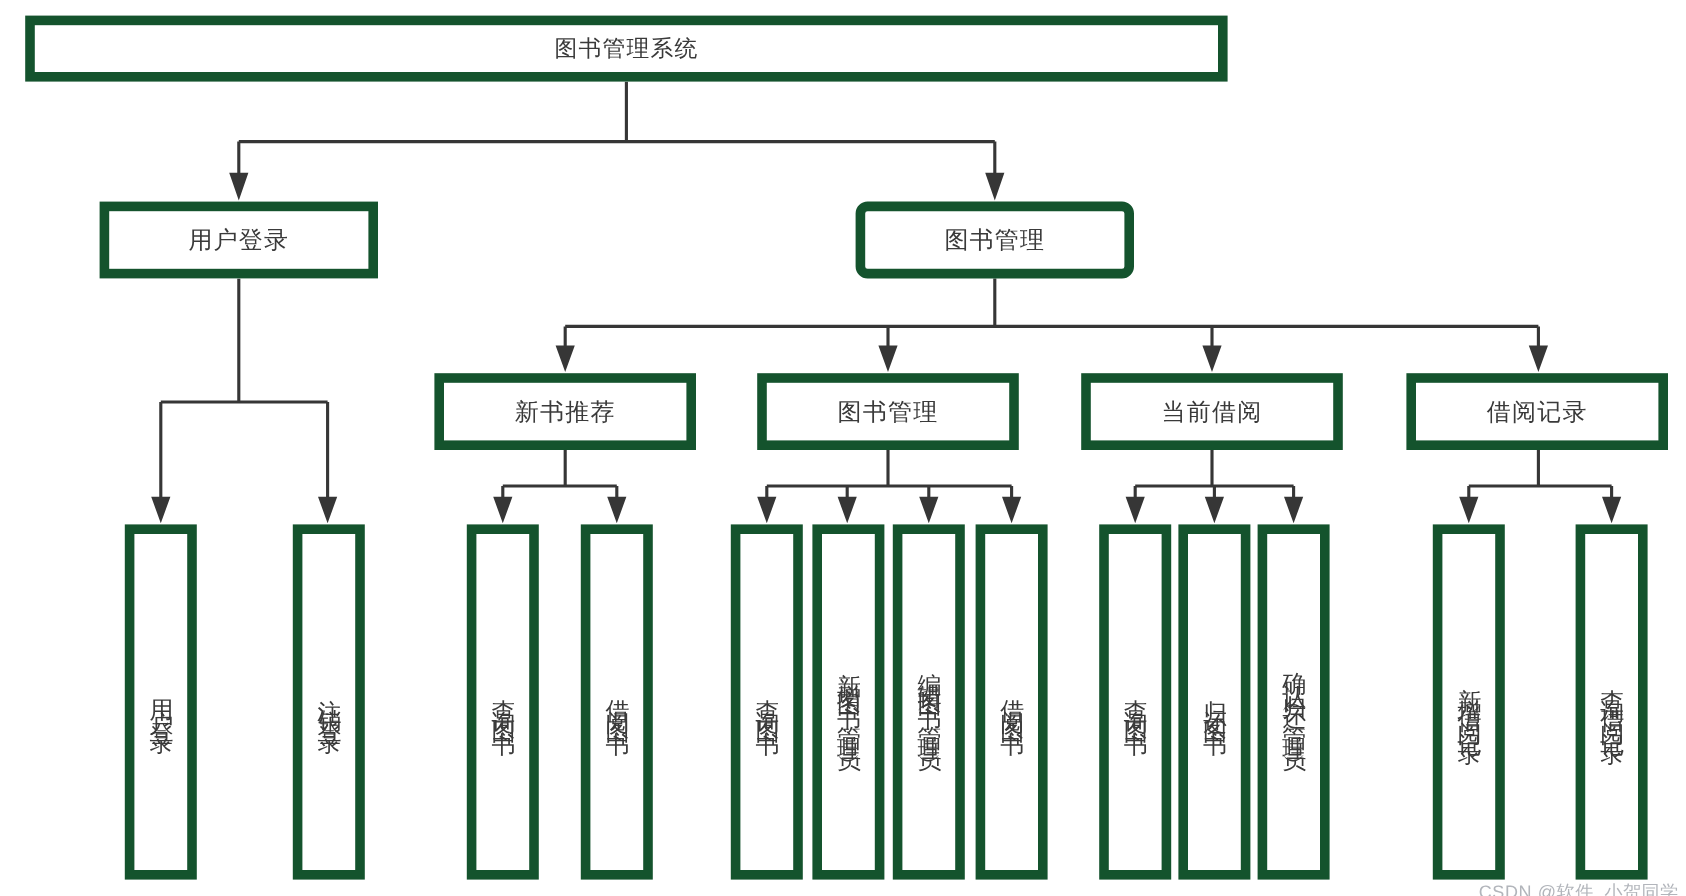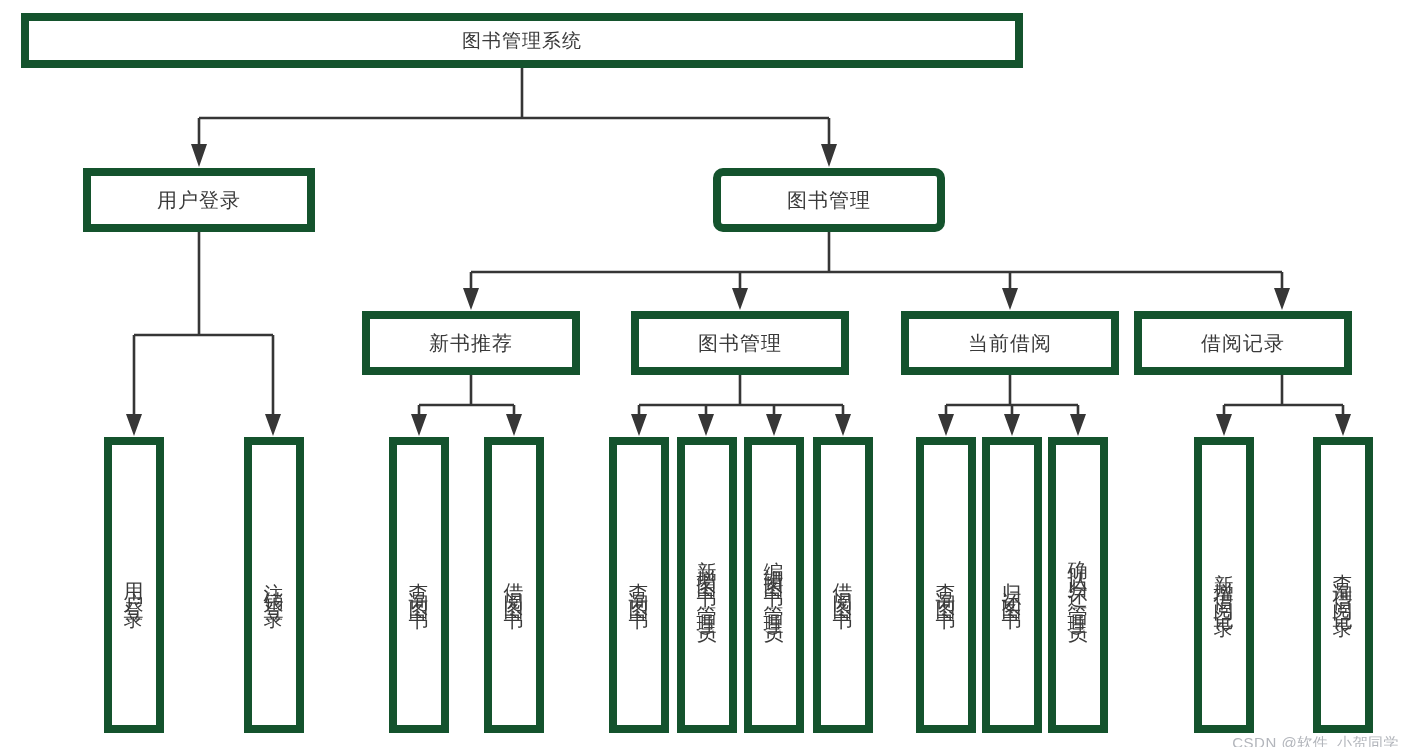--- a/index.html
+++ b/index.html
@@ -87,21 +87,21 @@
 
   <div class="box lvl2" style="left:362px;">
     <span>新书推荐</span>
   </div>
   <div class="box lvl2" style="left:631px;">
     <span>图书管理</span>
   </div>
   <div class="box lvl2" style="left:901px;">
     <span>当前借阅</span>
   </div>
-  <div class="box lvl2" style="left:1134px;">
+  <div class="box lvl2" style="left:1172px;">
     <span>借阅记录</span>
   </div>
 
   <div class="box leaf" style="left:104px;">
     <span>用户登录</span>
   </div>
   <div class="box leaf" style="left:244px;">
     <span>注销登录</span>
   </div>
 

